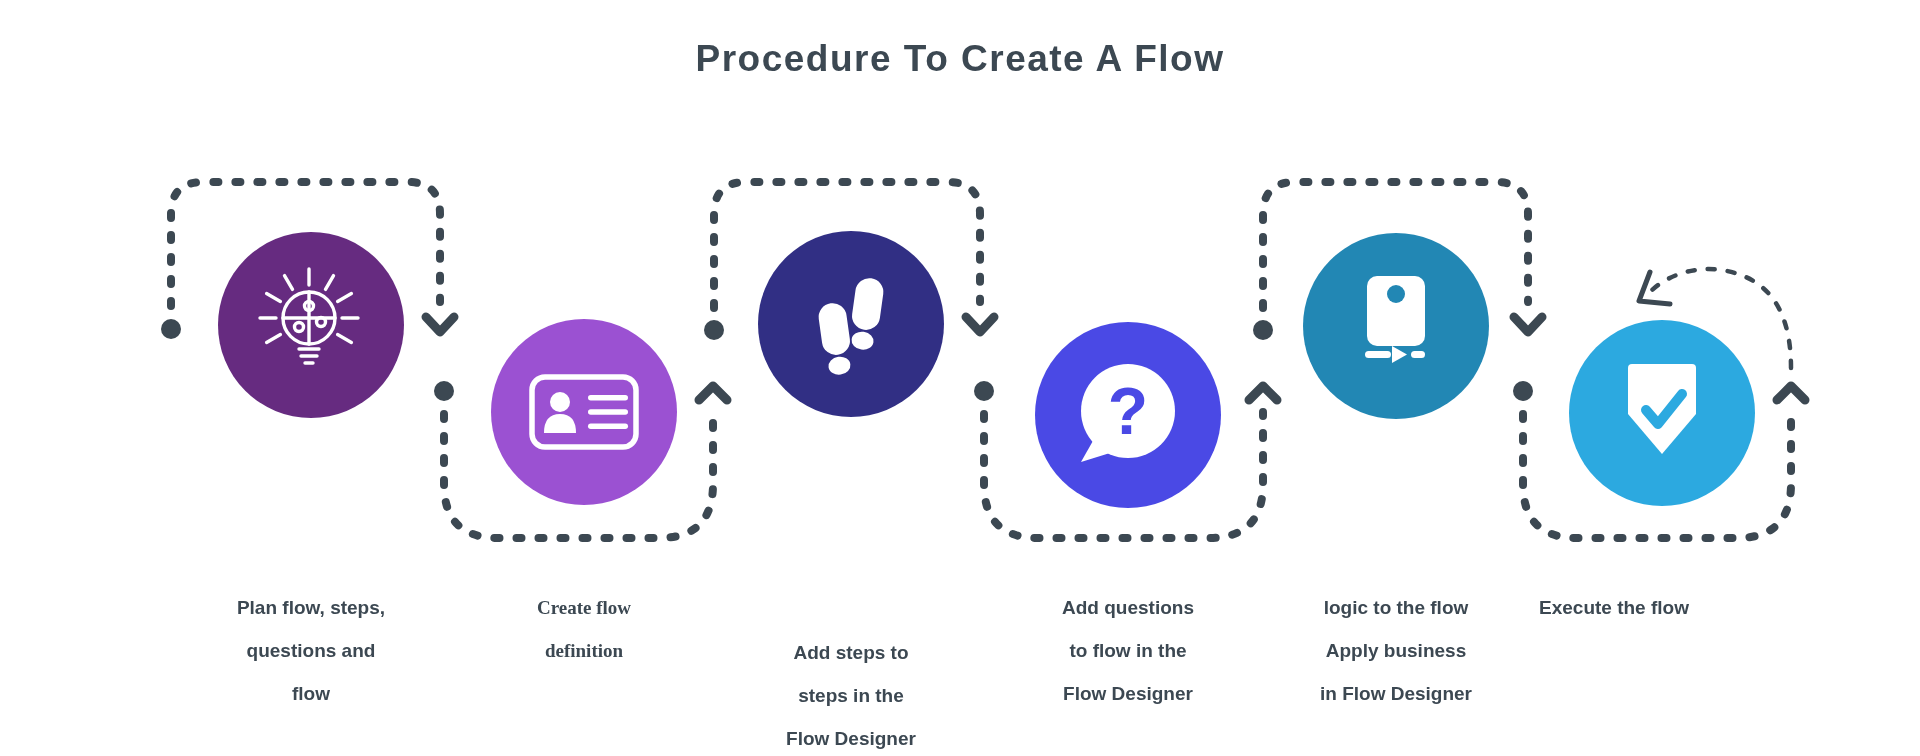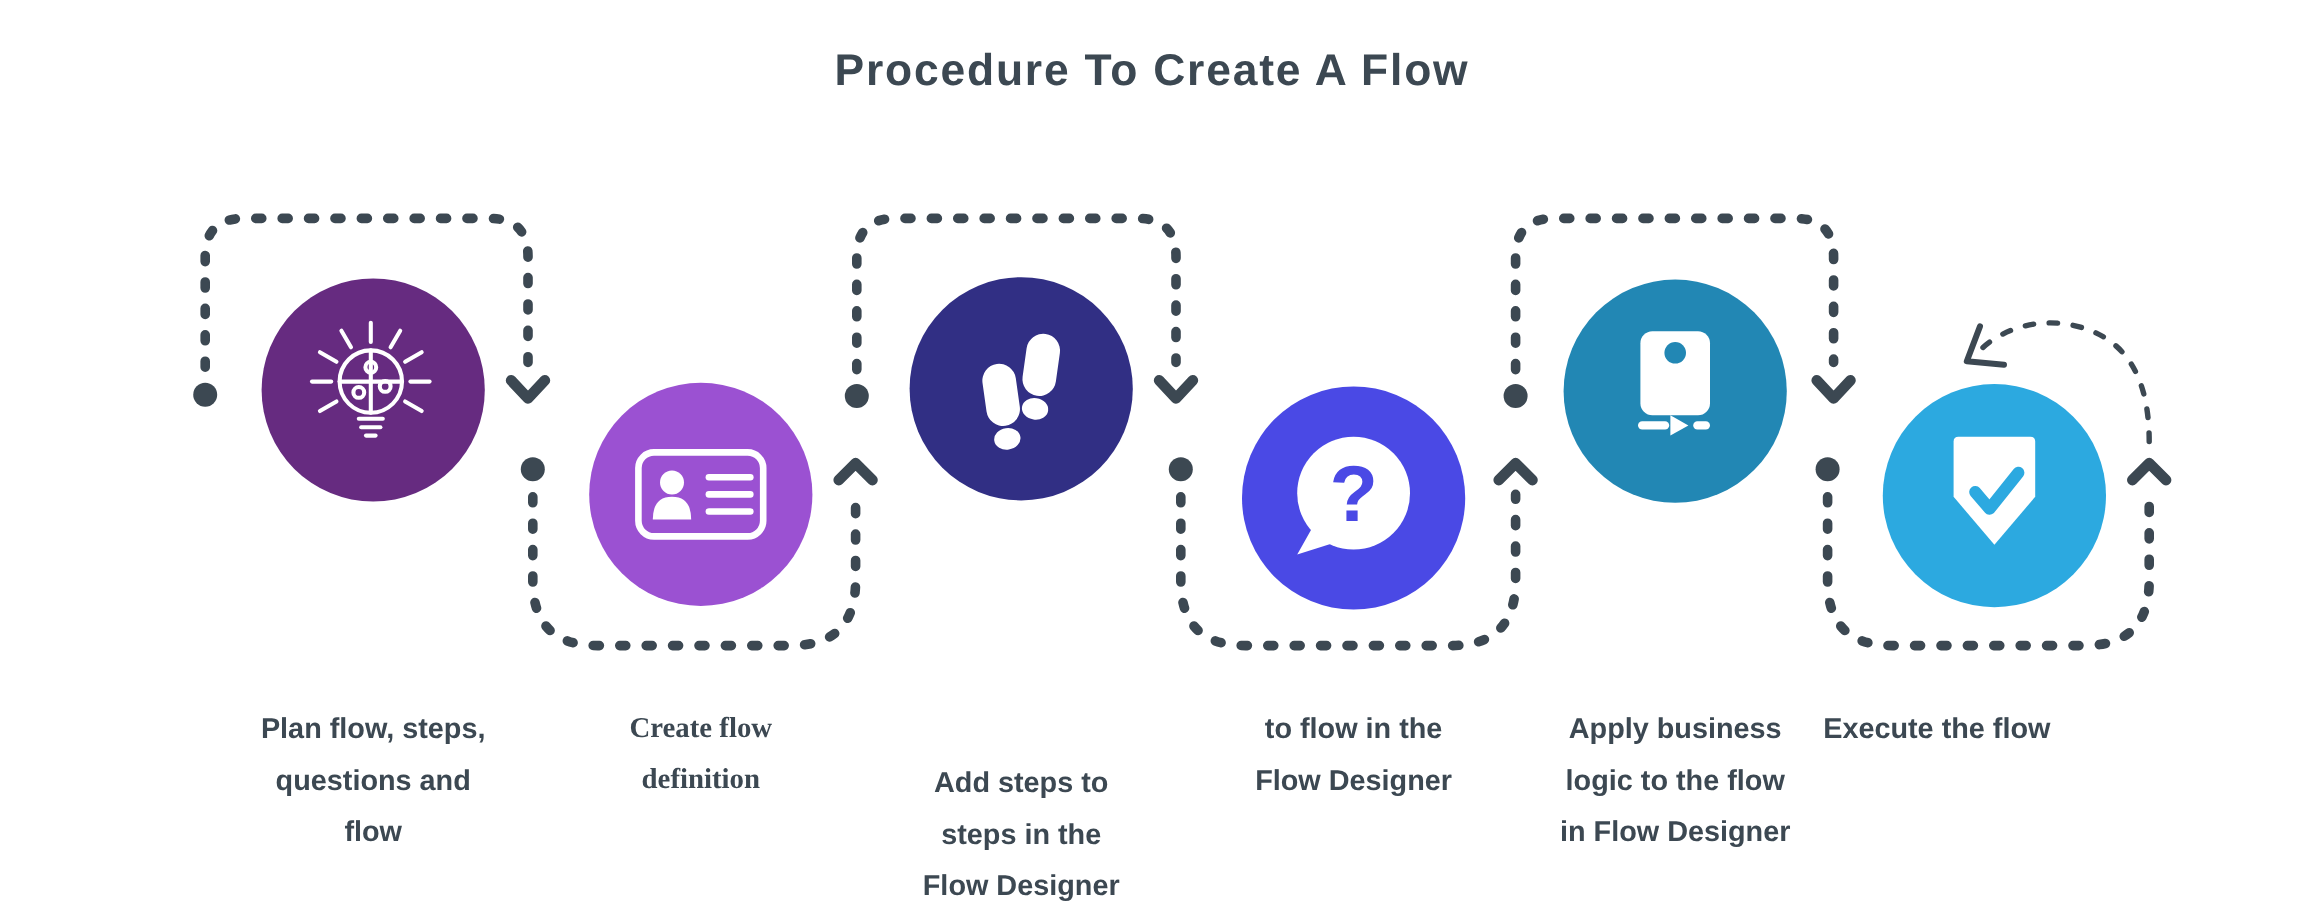--- a/index.html
+++ b/index.html
@@ -2,21 +2,21 @@
 <html><head>
 <meta charset="utf-8">
 <style>
   html,body{margin:0;padding:0;background:#ffffff;}
   body{width:1920px;height:756px;position:relative;overflow:hidden;
        font-family:"Liberation Sans","DejaVu Sans",sans-serif;}
   .stage{position:absolute;inset:0;width:1920px;height:756px;}
   .title{position:absolute;left:0;top:38px;width:1920px;text-align:center;
          font-size:37px;font-weight:700;letter-spacing:1.5px;color:#3C4852;}
   .step-label{position:absolute;top:586px;width:320px;text-align:center;
-              font-size:24px;font-weight:700;line-height:43px;color:#3C4852;}
+              font-size:19px;font-weight:700;line-height:43px;color:#3C4852;}
   .step-label span{display:block;}
   .lbl-1{left:151px;}
   .lbl-2{left:424px;font-family:Liberation Serif, serif;}
   .lbl-3{left:691px;margin-top:45px;}
   .lbl-4{left:968px;}
   .lbl-5{left:1236px;}
   .lbl-6{left:1454px;}
   svg{position:absolute;left:0;top:0;}
 </style>
 </head>
@@ -164,25 +164,26 @@
   <div class="step-label lbl-2">
     <span>Create flow</span>
     <span>definition</span>
   </div>
   <div class="step-label lbl-3">
     <span>Add steps to</span>
     <span>steps in the</span>
     <span>Flow Designer</span>
   </div>
   <div class="step-label lbl-4">
+    <span>Add questions</span>
     <span>to flow in the</span>
     <span>Flow Designer</span>
   </div>
   <div class="step-label lbl-5">
+    <span>logic to the flow</span>
     <span>Apply business</span>
-    <span>logic to the flow</span>
     <span>in Flow Designer</span>
   </div>
   <div class="step-label lbl-6">
     <span>Execute the flow</span>
   </div>
 
 </div>
 
 </body></html>

